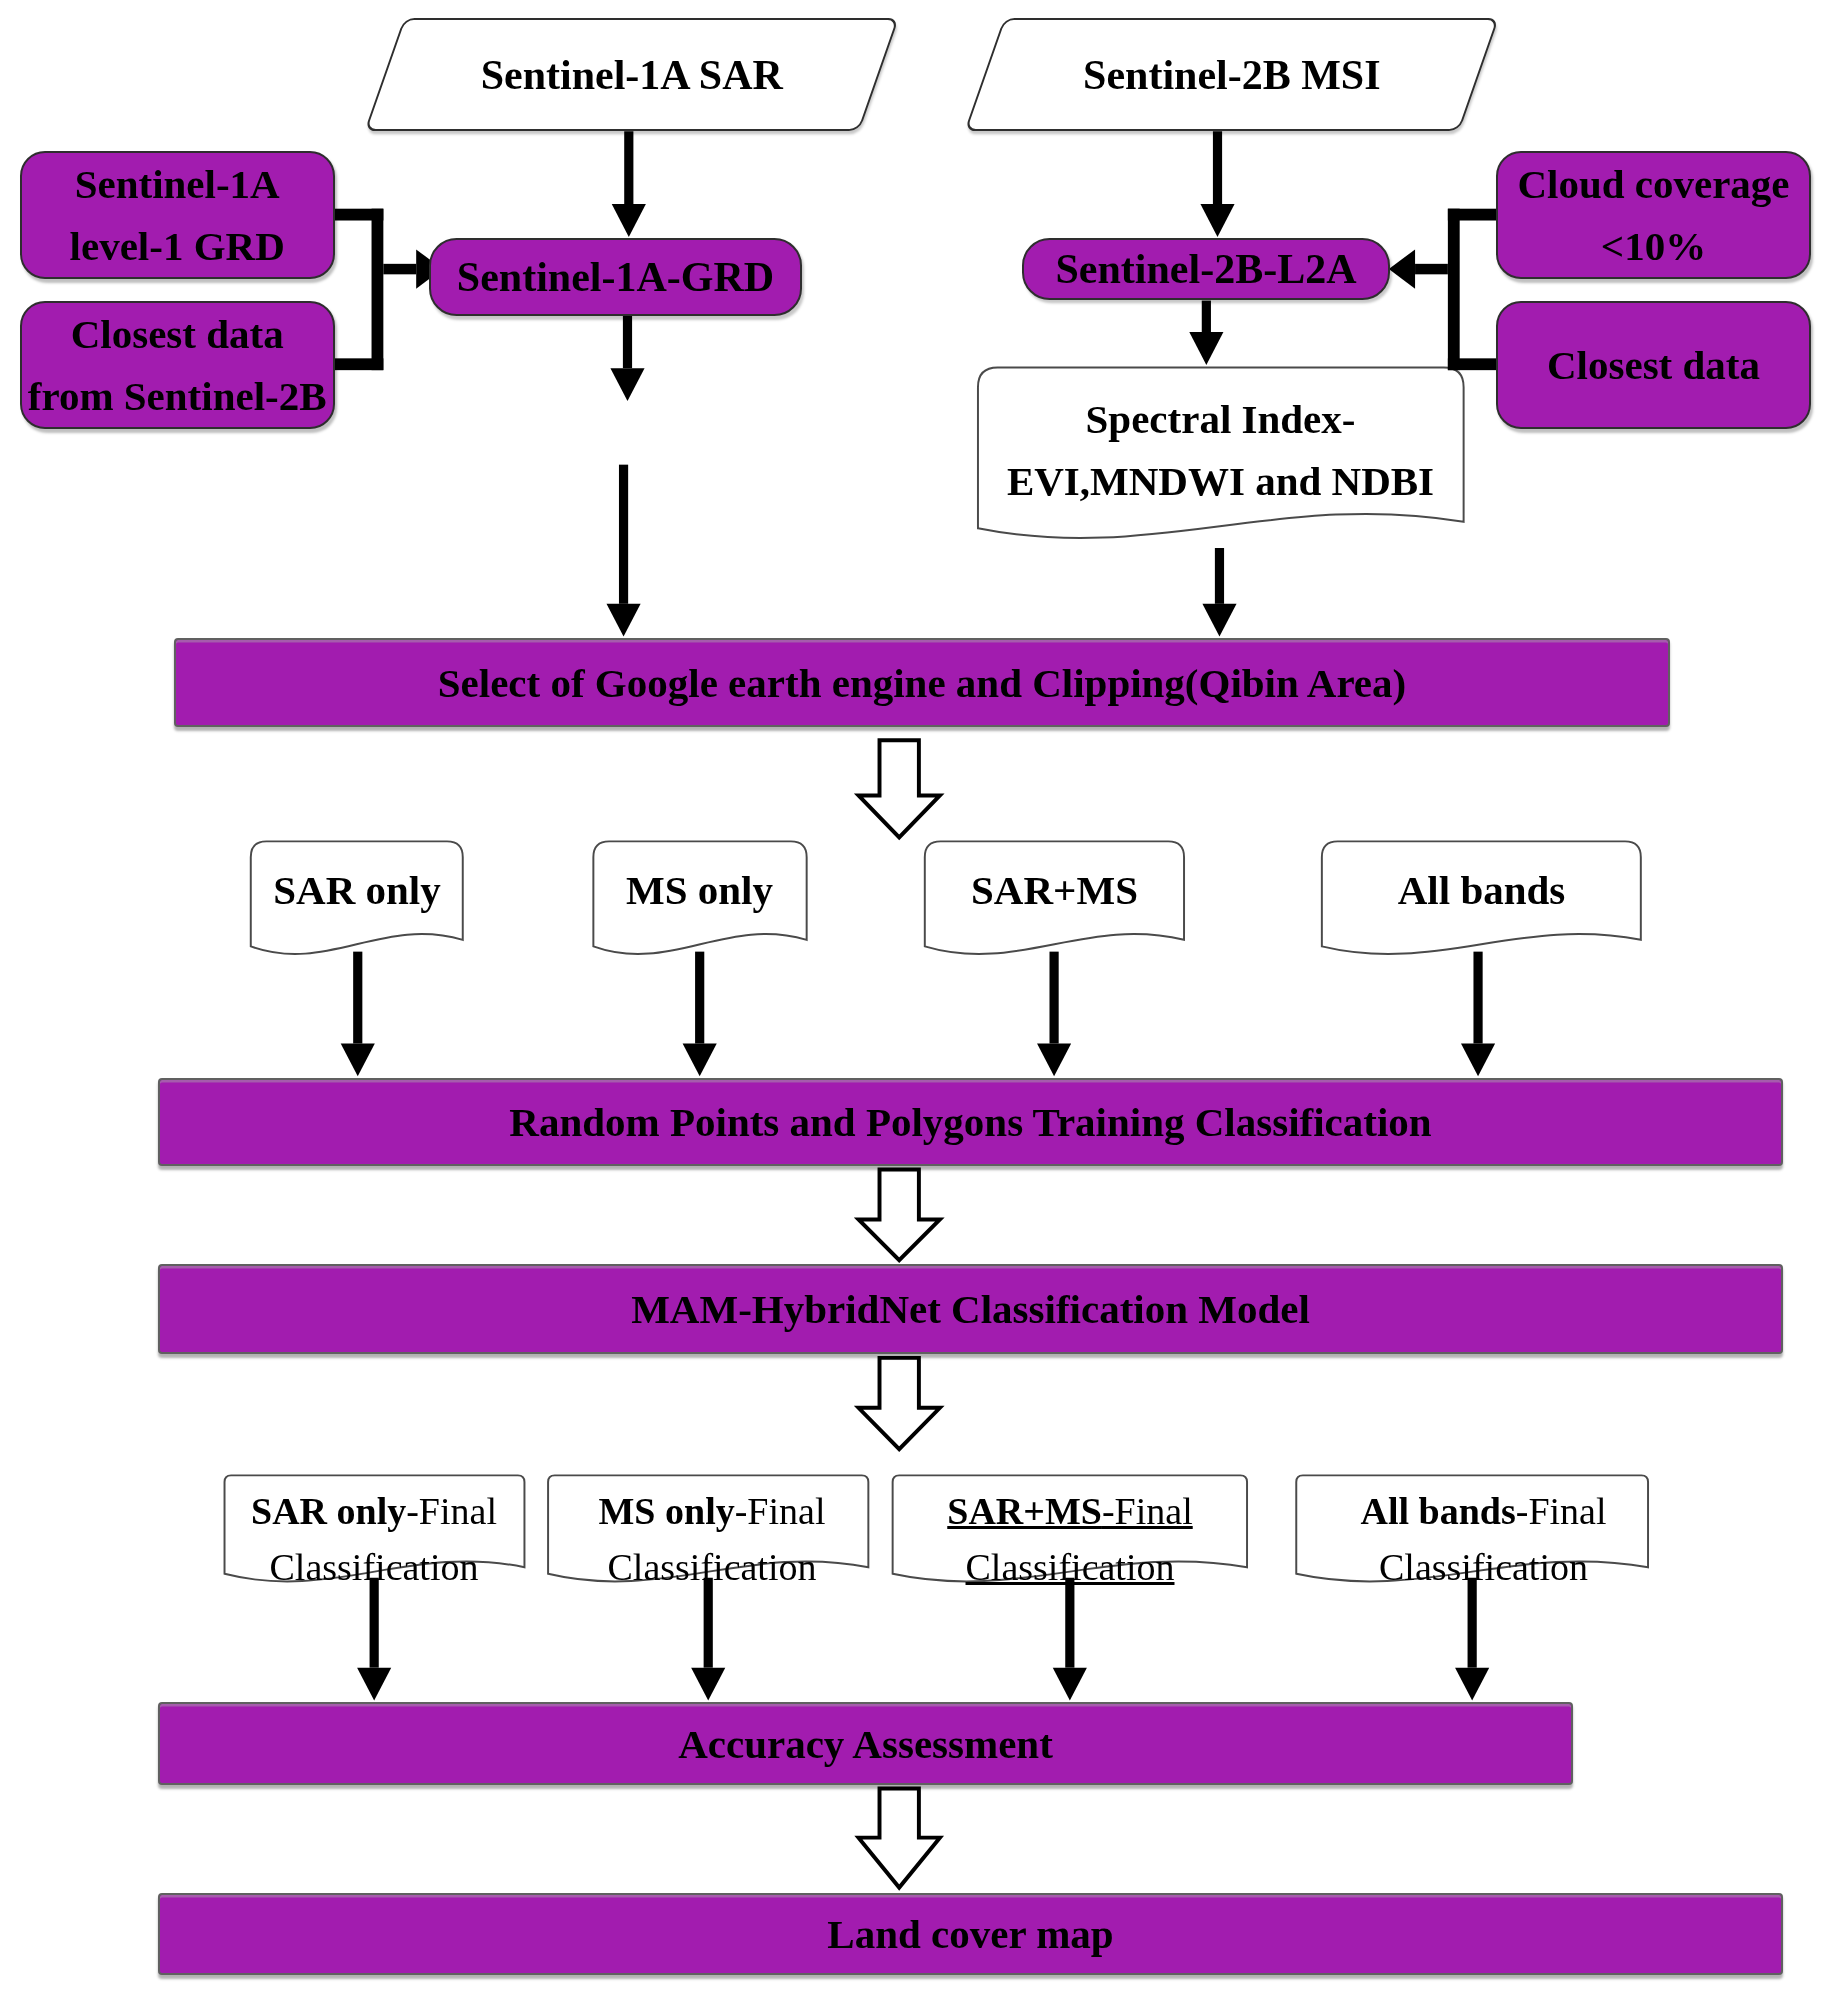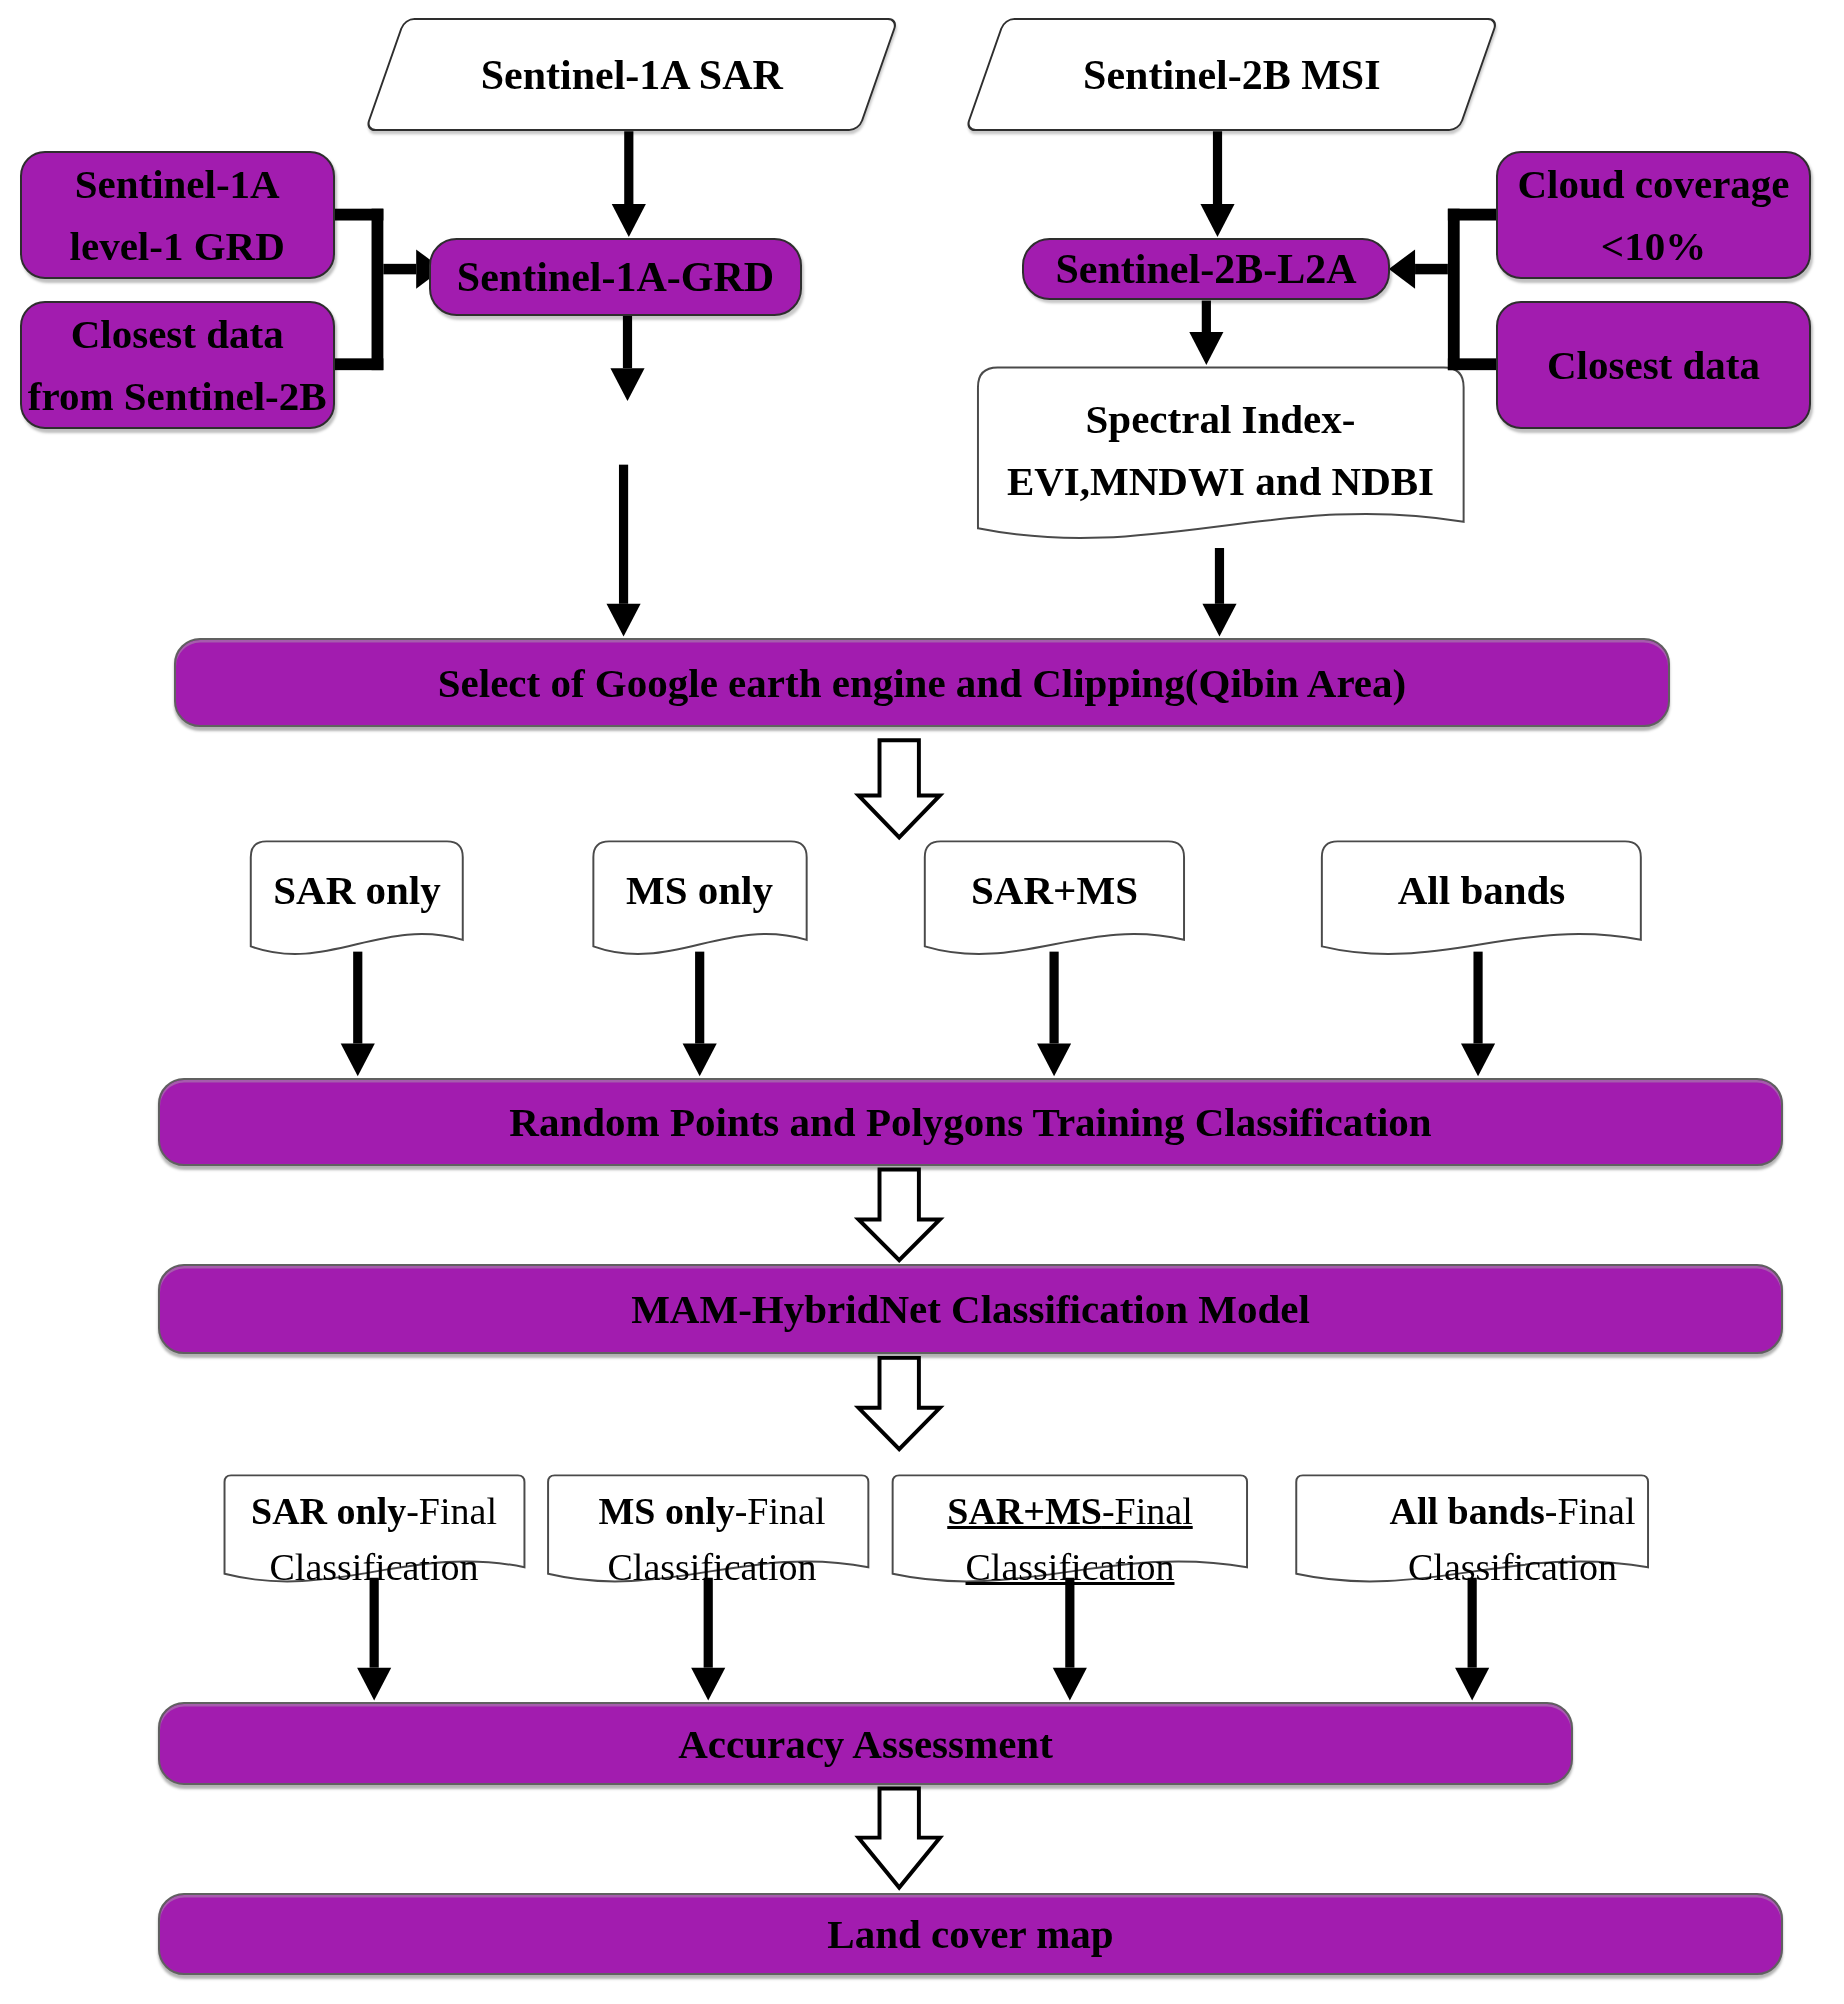--- a/index.html
+++ b/index.html
@@ -4,21 +4,21 @@
 <style>
   html,body{margin:0;padding:0;background:#ffffff;}
   body{width:1845px;height:2005px;position:relative;font-family:"Liberation Serif","DejaVu Serif",serif;color:#000;}
   .stage{position:absolute;left:0;top:0;width:1845px;height:2005px;background:#fff;overflow:hidden;}
   svg.layer{position:absolute;left:0;top:0;}
   .node{position:absolute;display:flex;flex-direction:column;align-items:center;justify-content:center;
         text-align:center;font-weight:bold;background:#a21caf;box-sizing:border-box;}
   .rbox{border:2px solid #2e2e2e;border-radius:25px;box-shadow:2px 3.3px 2.6px rgba(0,0,0,.25);
         font-size:41px;line-height:62px;}
   .pill{border:2px solid #2e2e2e;border-radius:27.6px;box-shadow:2px 3.3px 2.6px rgba(0,0,0,.22);font-size:42px;}
-  .bar{border:2px solid #606060;border-radius:26px;font-size:41px;
+  .bar{border:2px solid #606060;border-radius:4px;font-size:41px;
        box-shadow:0 3.9px 2.6px rgba(0,0,0,.30), inset 0 2.6px 0 rgba(170,170,170,.45);}
   .para{position:absolute;background:#fff;border:2px solid #2e2e2e;border-radius:10.5px;
         transform:skewX(-19.3deg);transform-origin:0 0;box-shadow:2px 3.3px 2.6px rgba(0,0,0,.22);box-sizing:border-box;}
   .para-inner{position:absolute;left:0;top:0;right:0;bottom:0;display:flex;align-items:center;justify-content:center;
         transform:skewX(19.3deg);transform-origin:0 0;font-weight:bold;font-size:42px;padding-right:38px;}
   .doctext{position:absolute;display:flex;flex-direction:column;align-items:center;justify-content:center;
         text-align:center;font-weight:bold;background:transparent;font-size:41px;line-height:62px;}
   .final{font-weight:normal;font-size:38px;line-height:56px;}
   .final .b{font-weight:bold;}
   .ln{white-space:nowrap;}
@@ -167,19 +167,19 @@
     <div class="ln">Classification</div>
   </div>
   <div class="doctext final" style="left:548px;top:1478px;width:328px;height:122px;">
     <div class="ln"><span class="b">MS only</span><span>-Final</span></div>
     <div class="ln">Classification</div>
   </div>
   <div class="doctext final" style="left:893px;top:1478px;width:354px;height:122px;text-decoration:underline;">
     <div class="ln"><span class="b">SAR+MS</span><span>-Final</span></div>
     <div class="ln">Classification</div>
   </div>
-  <div class="doctext final" style="left:1296px;top:1478px;width:375px;height:122px;padding-left:29px;">
+  <div class="doctext final" style="left:1296px;top:1478px;width:375px;height:122px;">
     <div class="ln"><span class="b">All bands</span><span>-Final</span></div>
     <div class="ln">Classification</div>
   </div>
 
 </div>
 
 
 </body></html>

